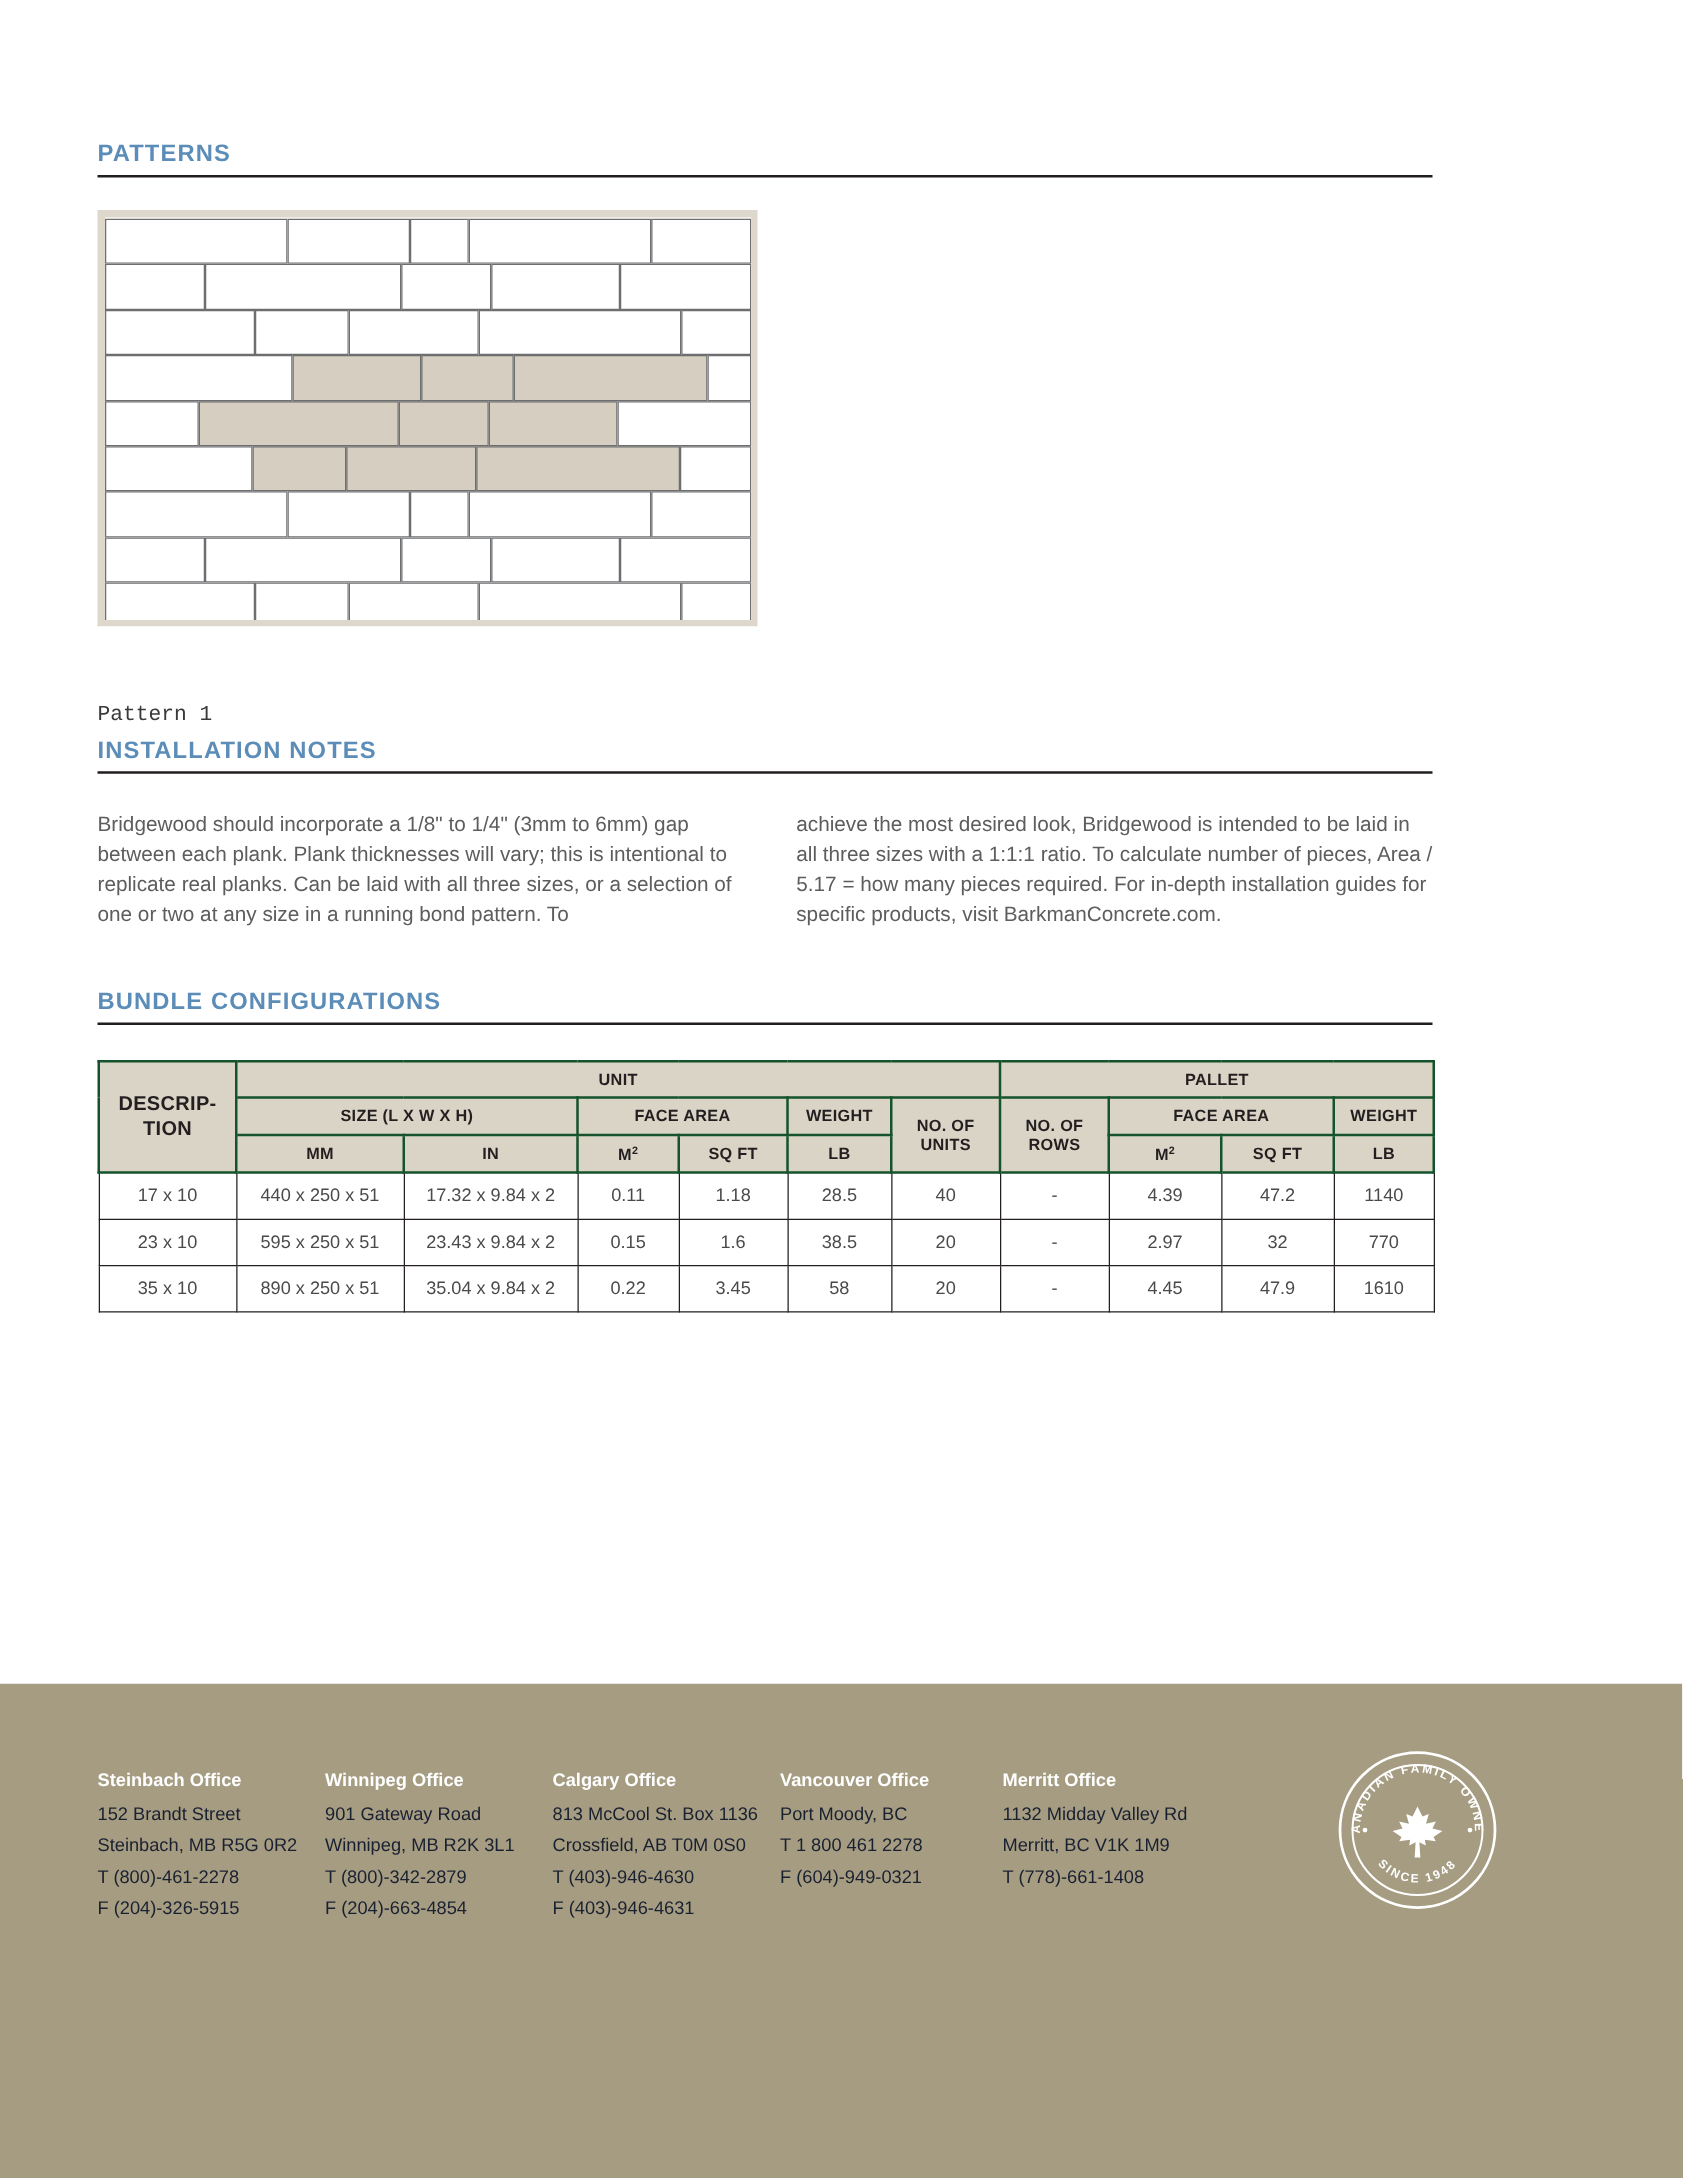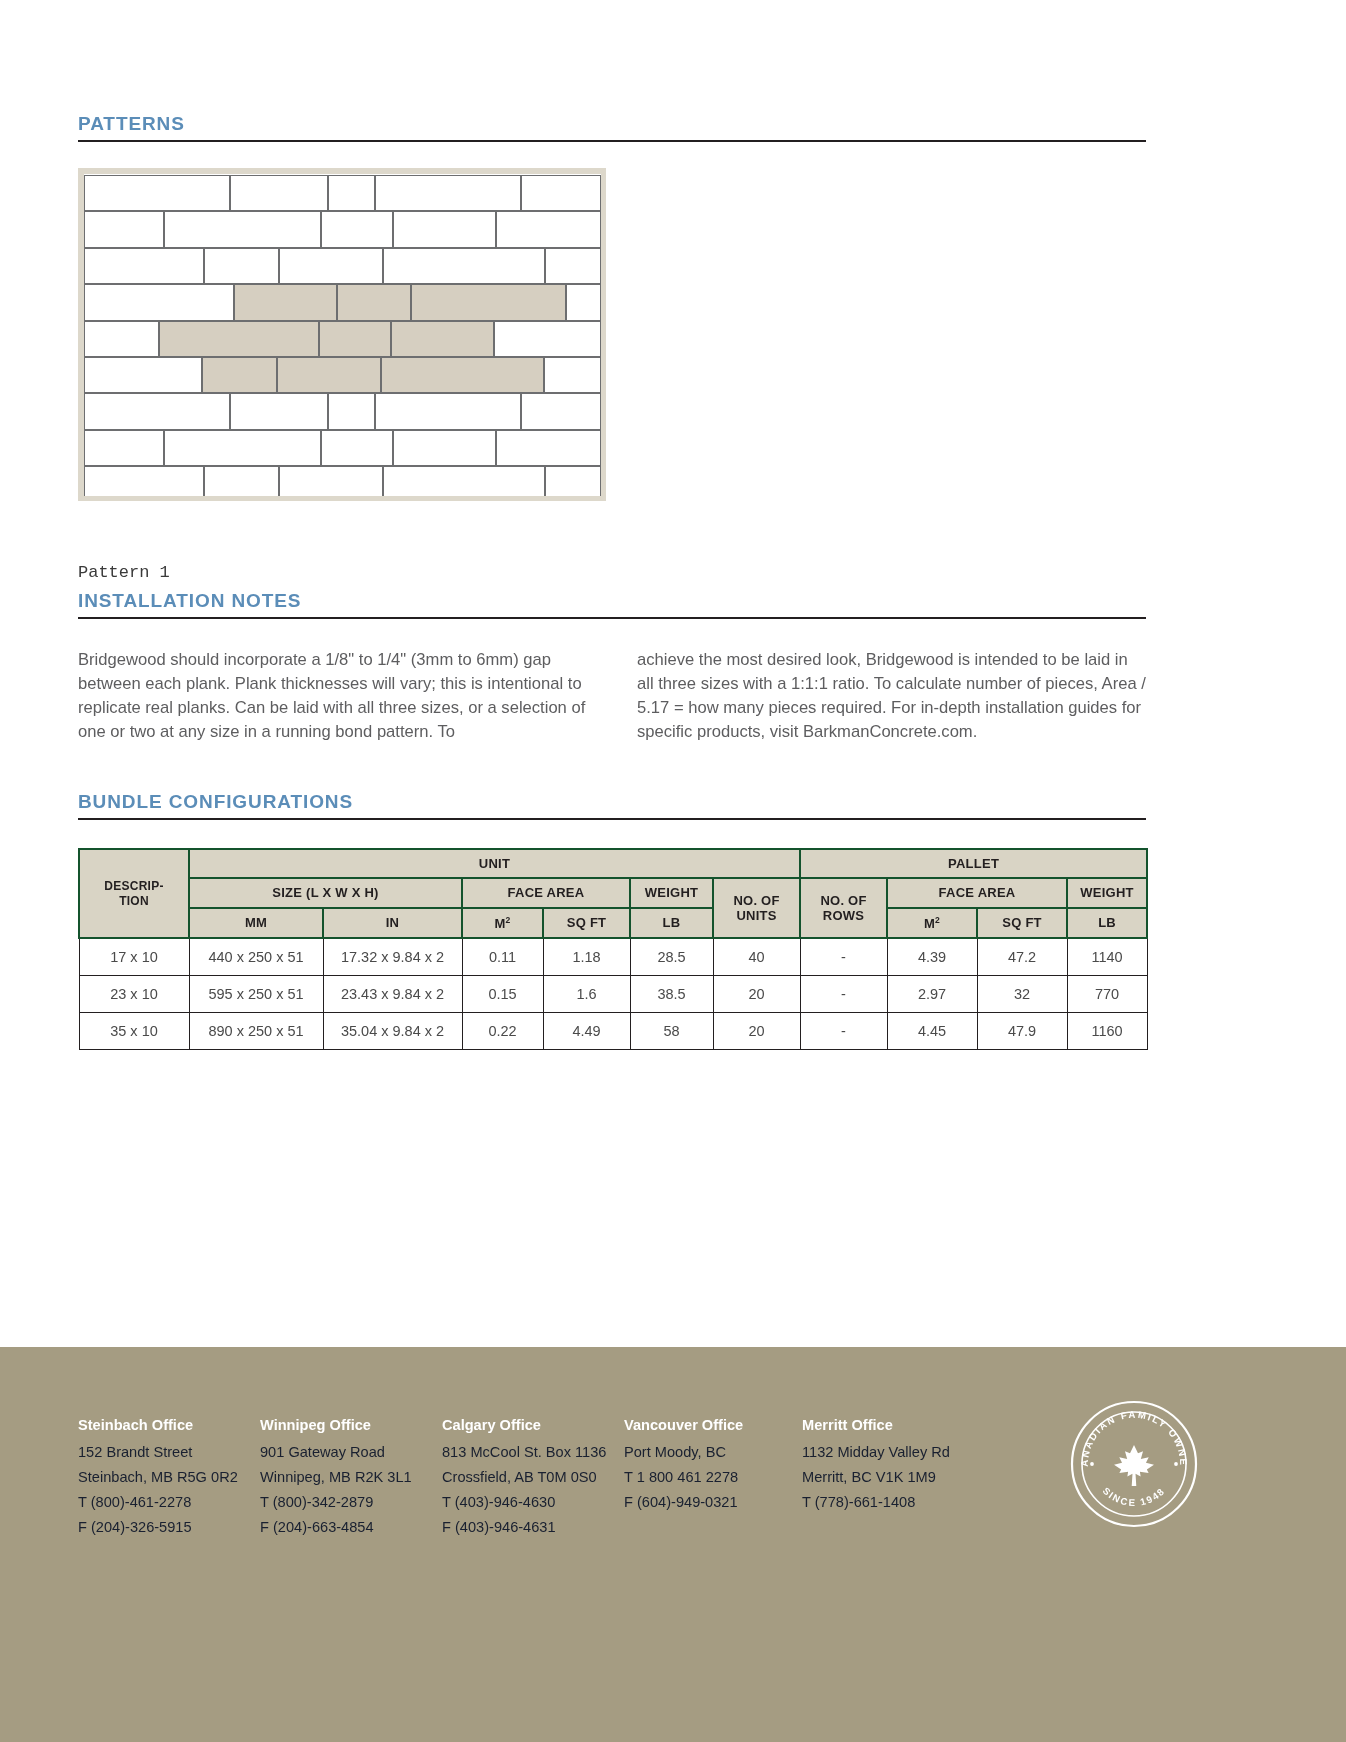--- a/index.html
+++ b/index.html
@@ -111,21 +111,21 @@
   table.bundle thead th {
     background: #d9d4c5;
     color: #231f20;
     font-size: 13px;
     font-weight: bold;
     letter-spacing: 0.25px;
     padding: 6px 2px;
     line-height: 1.18;
   }
   table.bundle thead th.desc {
-    font-size: 12px;
+    font-size: 16px;
     line-height: 1.2;
     margin-top: 12px;
   }
   table.bundle tbody td {
     background: #ffffff;
     color: #4a4a4a;
     font-size: 14.5px;
     padding: 10px 2px;
     border-left: 1px solid #231f20;
     border-right: 1px solid #231f20;
@@ -325,27 +325,27 @@
             <td>-</td>
             <td>2.97</td>
             <td>32</td>
             <td>770</td>
           </tr>
           <tr>
             <td>35 x 10</td>
             <td>890 x 250 x 51</td>
             <td>35.04 x 9.84 x 2</td>
             <td>0.22</td>
-            <td>4.49</td>
+            <td>3.45</td>
             <td>58</td>
             <td>20</td>
             <td>-</td>
             <td>4.45</td>
             <td>47.9</td>
-            <td>1160</td>
+            <td>1610</td>
           </tr>
         </tbody>
     </table>
   </div>
 
   <div class="footer">
     <div class="footer-inner" id="footer-offices">
         <div class="office office-0">
           <div class="oname">Steinbach Office</div>
           <div class="oline">152 Brandt Street</div>

